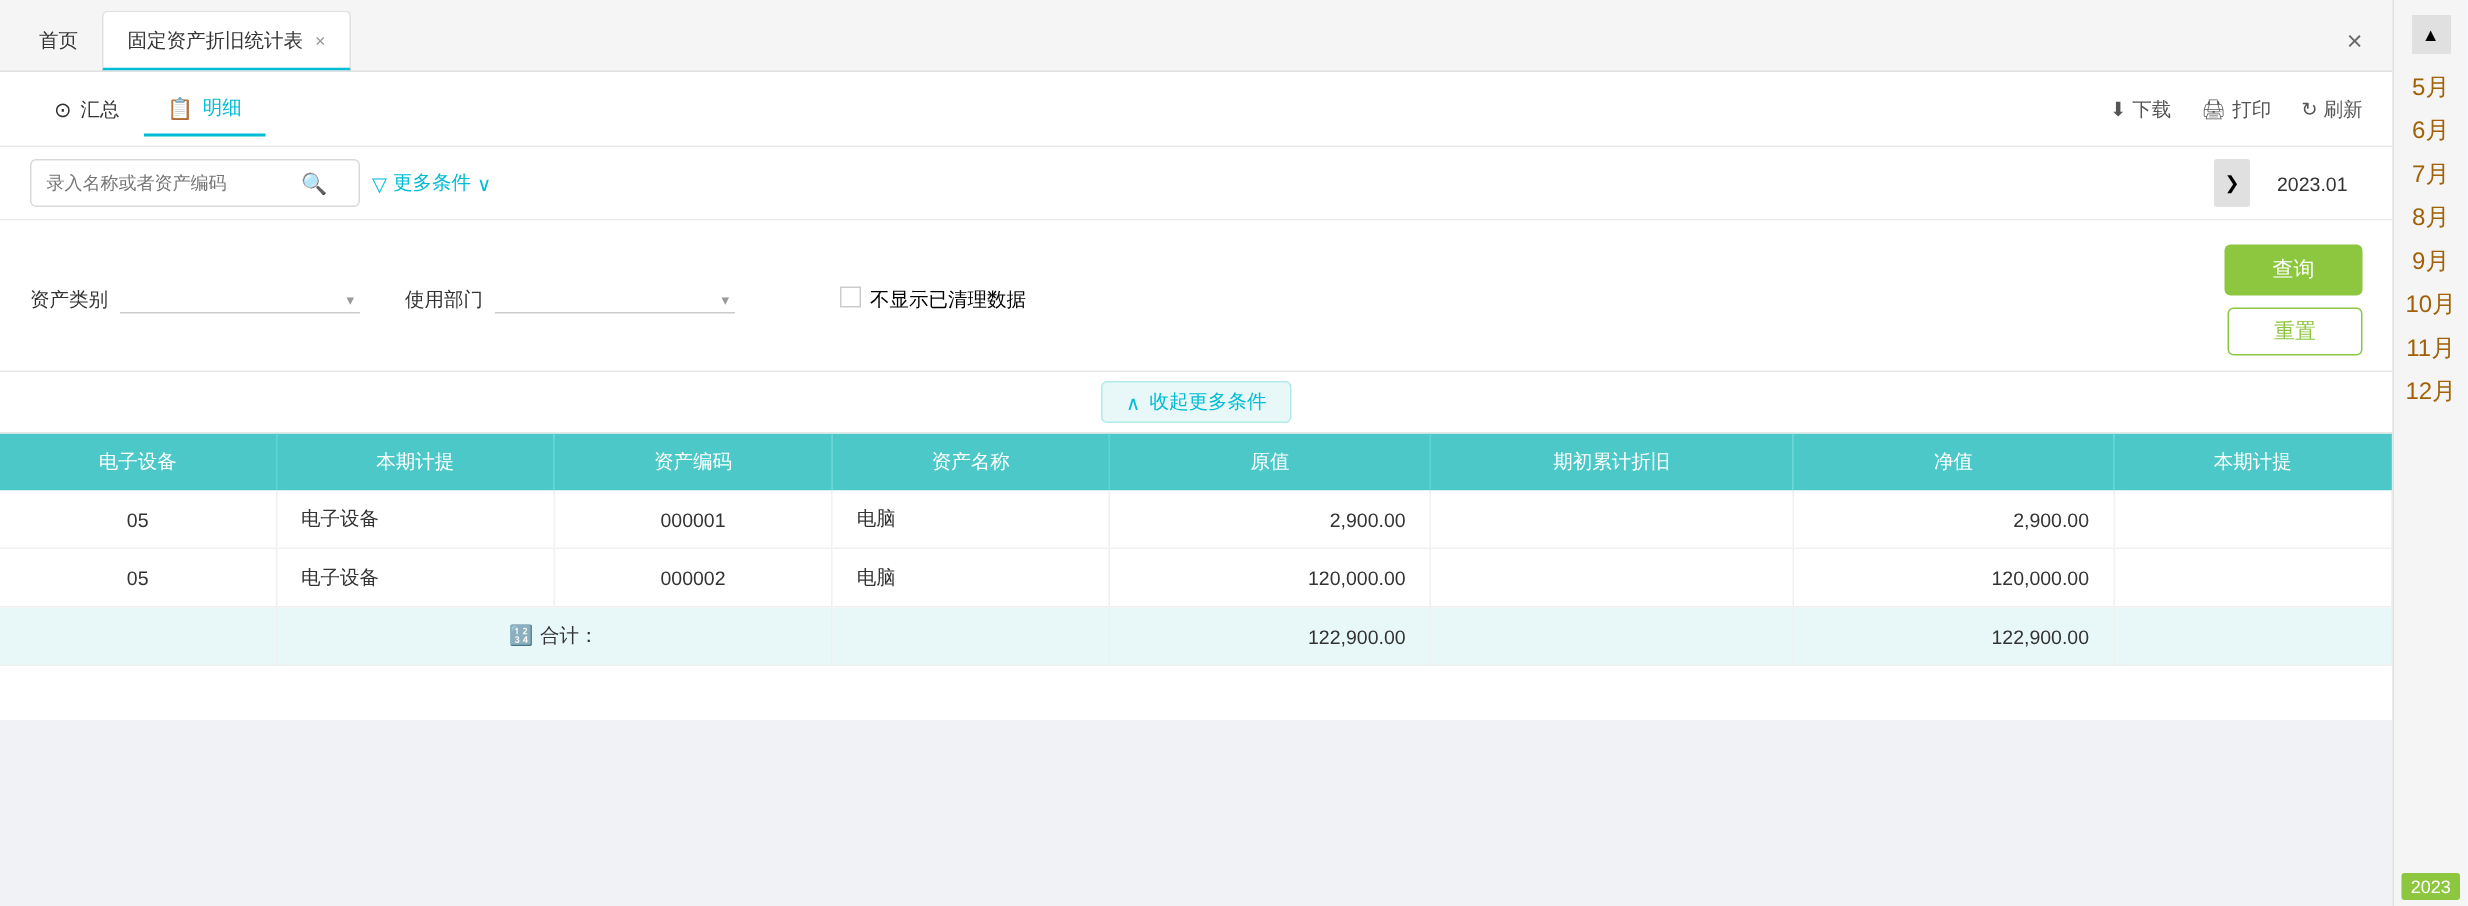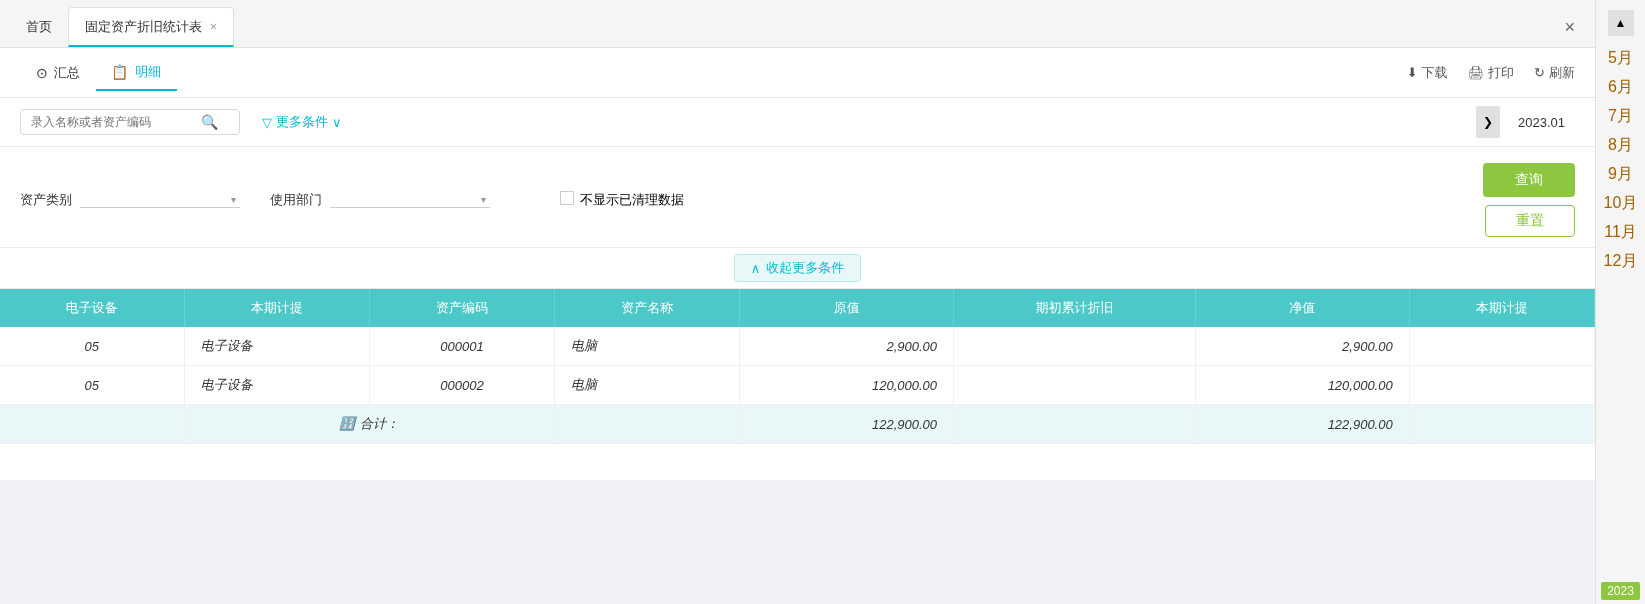--- a/index.html
+++ b/index.html
@@ -116,25 +116,24 @@
       align-items: center;
       gap: 4px;
       color: #555;
       cursor: pointer;
       font-size: 13px;
     }
 
     
     .filter-bar {
       display: flex;
-      align-items: center;
       padding: 8px 20px;
       background: #fff;
       border-bottom: 1px solid #e8e8e8;
-      gap: 22px;
+      gap: 8px;
     }
     .search-input-wrap {
       display: flex;
       align-items: center;
       border: 1px solid #d9d9d9;
       border-radius: 4px;
       padding: 4px 10px;
       width: 220px;
       background: #fff;
     }
@@ -306,21 +305,20 @@
     }
     tbody tr.summary-row {
       background: #e8f8f8;
     }
     tbody td {
       padding: 10px 16px;
       font-size: 13px;
       color: #333;
       text-align: center;
       border-right: 1px solid #f0f0f0;
-      font-style: italic;
     }
     tbody td.num {
       text-align: right;
     }
     tbody td.text-left {
       text-align: left;
     }
     .summary-icon {
       color: #00bcd4;
       margin-right: 4px;

